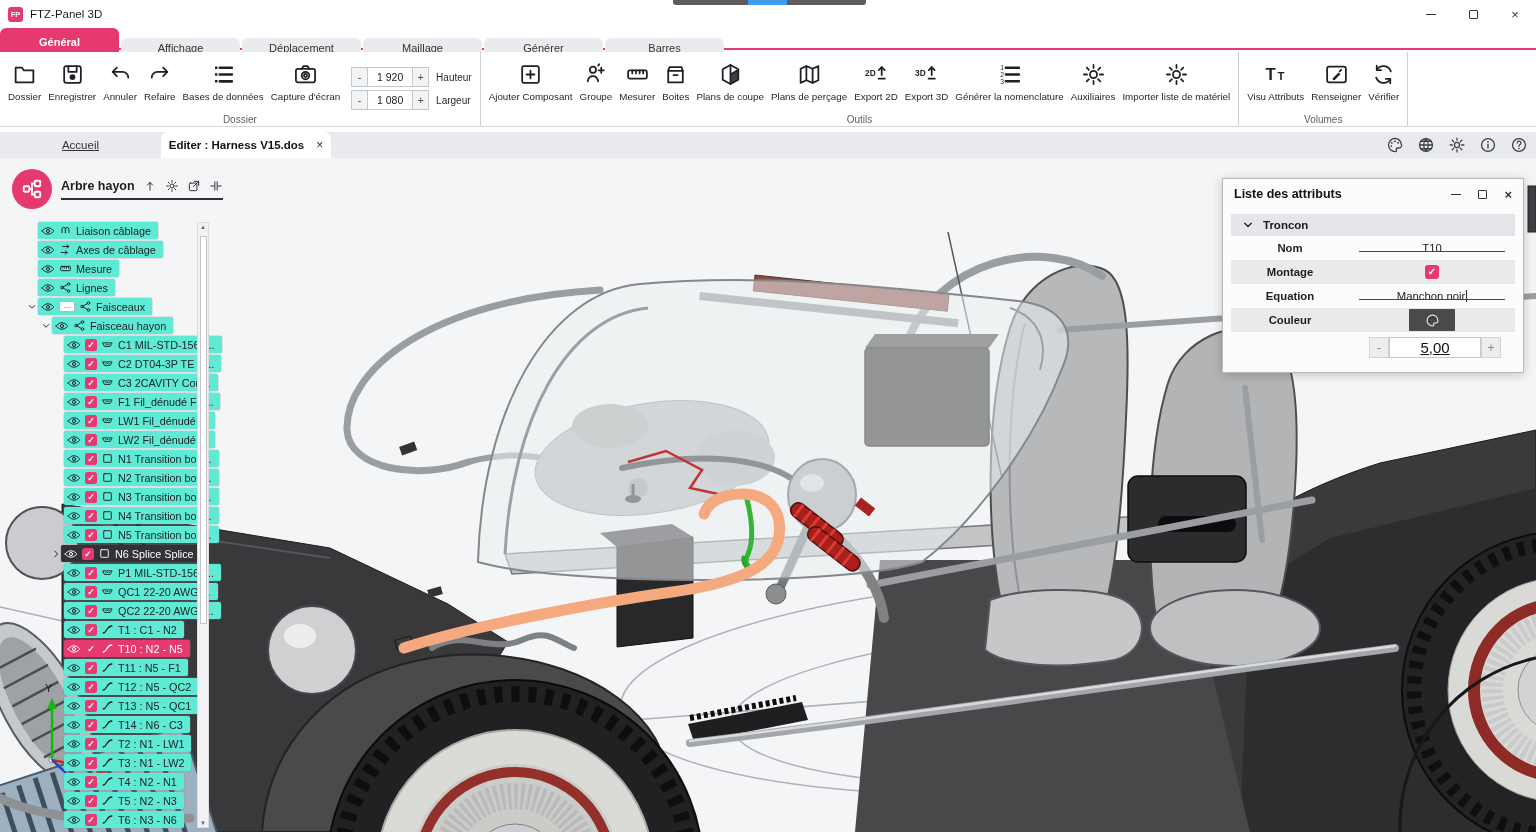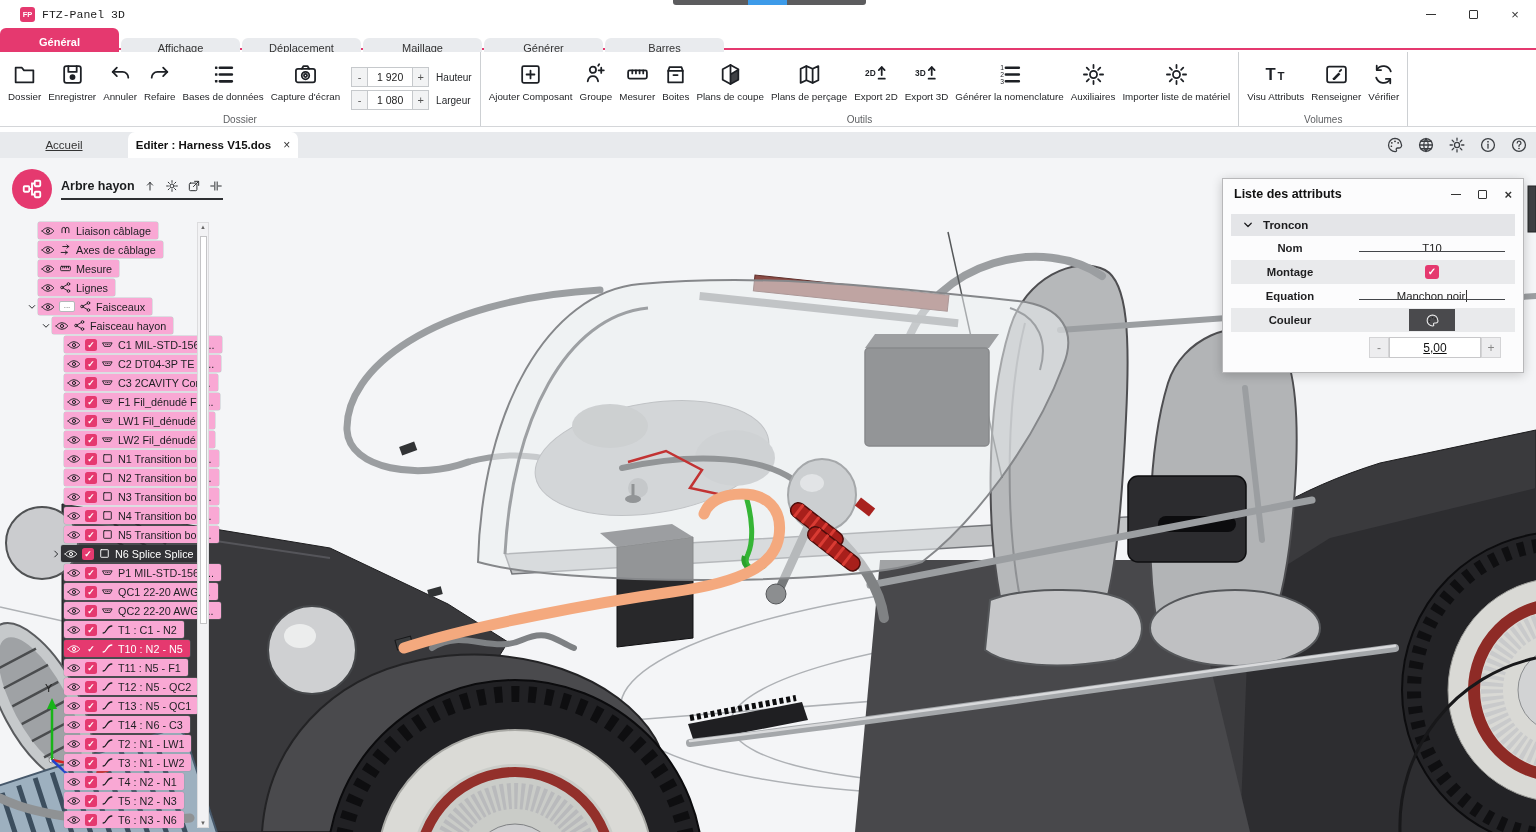--- a/index.html
+++ b/index.html
@@ -1,22 +1,22 @@
 <!DOCTYPE html>
 <html><head>
 <meta charset="utf-8">
 <style>
   *{box-sizing:border-box;margin:0;padding:0;}
   body{margin:0;font-family:"Liberation Sans",sans-serif;background:#888;}
   #app{position:relative;width:1536px;height:832px;background:#fff;overflow:hidden;font-size:11px;color:#222;}
 
   
-  #titlebar{position:absolute;top:0;left:0;right:0;height:28px;background:#fff;display:flex;align-items:center;padding-left:20px;gap:7px;}
+  #titlebar{position:absolute;top:0;left:0;right:0;height:28px;background:#fff;display:flex;align-items:center;padding-left:8px;gap:7px;}
   .applogo{width:15px;height:15px;background:#e5396f;border-radius:3px;color:#fff;font-size:7.5px;font-weight:bold;display:flex;align-items:center;justify-content:center;}
-  .apptitle{font-size:11.5px;color:#1c1c1c;font-family:Liberation Mono, monospace;}
+  .apptitle{font-size:11.5px;color:#1c1c1c;}
   #mediapill{position:absolute;left:673px;top:0;width:193px;height:5px;background:#5c5c5e;border-radius:0 0 3px 3px;overflow:hidden;}
   #mediapill .fill{position:absolute;left:75px;top:0;width:39px;height:5px;background:#3d9be9;}
   #wincontrols{position:absolute;right:0;top:0;height:28px;display:flex;}
   .winbtn{width:42px;height:28px;display:flex;align-items:center;justify-content:center;color:#333;font-size:13px;}
   .glyph-min{width:10px;height:1px;background:#333;display:block;}
   .glyph-max{width:9px;height:9px;border:1px solid #333;border-radius:1px;display:block;}
 
   
   #ribbontabs{position:absolute;top:28px;left:0;right:0;height:22px;background:#fff;border-bottom:2px solid #e5396f;display:flex;gap:2px;}
   .rtab{width:119px;height:20px;margin-top:10px;background:#e9ebee;border-radius:6px 6px 0 0;display:flex;align-items:center;justify-content:center;font-size:11px;color:#333;}
@@ -32,39 +32,39 @@
   .spinblock{display:flex;flex-direction:column;gap:3px;margin-left:4px;padding-top:8px;}
   .spinrow{display:flex;align-items:center;}
   .spcluster{display:flex;border:1px solid #c6c9cc;}
   .spbtn{width:15px;height:18px;display:flex;align-items:center;justify-content:center;background:#f2f3f4;color:#555;font-size:11px;}
   .spval{width:46px;height:18px;display:flex;align-items:center;justify-content:center;background:#fff;border-left:1px solid #c6c9cc;border-right:1px solid #c6c9cc;font-size:10.5px;color:#222;}
   .splabel{margin-left:7px;font-size:10px;color:#26282b;}
 
   
   #docbar{position:absolute;top:132px;left:0;right:0;height:26px;background:#e8eaed;display:flex;}
   .dtab{height:26px;display:flex;align-items:center;justify-content:center;font-size:11.5px;color:#333;}
-  .dtab.inactive{width:128px;text-decoration:underline;}
+  .dtab.inactive{width:161px;text-decoration:underline;}
   .dtab.active{width:170px;background:#fff;border-radius:7px 7px 0 0;font-weight:bold;color:#111;gap:12px;}
   .dclose{font-weight:normal;font-size:12px;color:#333;}
   #cornericons{position:absolute;right:8px;top:1px;height:24px;display:flex;gap:13px;align-items:center;}
 
   
   #viewport{position:absolute;top:158px;left:0;width:1536px;height:674px;background:#f4f5f7;overflow:hidden;}
   #scene{position:absolute;inset:0;}
 
   
   #treeheader{position:absolute;left:12px;top:8px;width:210px;height:46px;z-index:5;display:flex;align-items:center;gap:9px;}
   .tlogo{width:40px;height:40px;border-radius:50%;background:#e5396f;display:flex;align-items:center;justify-content:center;flex-shrink:0;}
   .ttitle-wrap{border-bottom:2px solid #2e3033;padding-bottom:5px;display:flex;align-items:center;gap:8px;}
   .ttitle{font-weight:bold;font-size:12.5px;color:#1b1d1f;white-space:nowrap;}
   .hicn{display:flex;align-items:center;}
   #treerows{position:absolute;left:0;top:64px;width:196px;z-index:4;}
   .trow{display:flex;align-items:center;height:17px;margin-bottom:2px;}
   .chev{width:13px;display:flex;justify-content:center;color:#2a2c2e;}
-  .pill{display:flex;align-items:center;height:17px;background:#f9a8d4;border-radius:2px;padding:0 7px 0 3px;gap:4px;color:#1d1f22;box-shadow:0 0 0 0.5px rgba(140,144,150,.45);}
+  .pill{display:flex;align-items:center;height:17px;background:#5eead4;border-radius:2px;padding:0 7px 0 3px;gap:4px;color:#1d1f22;box-shadow:0 0 0 0.5px rgba(140,144,150,.45);}
   .pill .lbl{font-size:10.8px;white-space:nowrap;}
   .cb{width:12px;height:12px;border-radius:2.5px;background:#e5396f;color:#fff;font-size:9px;line-height:12px;text-align:center;font-weight:bold;flex-shrink:0;}
   .dotbox{min-width:16px;height:11px;background:#fff;border:1px solid #b5b8bb;border-radius:2px;font-size:8px;line-height:7px;text-align:center;color:#555;}
   .trow.sel .pill{background:#e5396f;color:#fff;}
   .trow.sel .cb{background:transparent;}
   .trow.dark .pill{background:#323236;color:#fff;}
   #vscroll{position:absolute;left:197px;top:64px;width:12px;height:606px;background:#f2f2f4;border:1px solid #dcdcde;z-index:4;}
   #vscroll .arr{position:absolute;left:0;width:10px;text-align:center;font-size:6px;color:#666;}
   #vthumb{position:absolute;left:1.5px;top:13px;width:7px;height:388px;background:#fff;border:1px solid #c4c4c6;}
 
@@ -77,21 +77,21 @@
   .ap-row{margin:0 8px;height:24px;display:flex;align-items:center;}
   .ap-row.alt{background:#e9eaec;}
   .ap-label{width:118px;text-align:center;font-weight:bold;font-size:11.3px;color:#1e1e20;}
   .ap-value{flex:1;display:flex;align-items:center;justify-content:center;position:relative;font-size:11.3px;color:#222;}
   .ap-underline{position:absolute;bottom:2px;left:10px;right:10px;border-bottom:1px solid #44464a;}
   .ap-cb{width:14px;height:14px;border-radius:3px;background:#e5396f;color:#fff;font-size:10px;line-height:14px;text-align:center;font-weight:bold;}
   .ap-color{width:46px;height:22px;background:#4a4a4d;display:flex;align-items:center;justify-content:center;}
   .caret{width:1px;height:12px;background:#333;margin-left:1px;}
   .ap-spin{display:flex;align-items:center;margin:5px 0 0 146px;}
   .sp2btn{width:20px;height:21px;background:#ededef;border:1px solid #d4d4d6;display:flex;align-items:center;justify-content:center;color:#888;font-size:12px;}
-  .sp2val{width:92px;height:21px;background:#fff;border:1px solid #c8c8ca;display:flex;align-items:center;justify-content:center;font-size:12px;color:#111;text-decoration:underline;}
+  .sp2val{width:92px;height:21px;background:#fff;border:1px solid #c8c8ca;display:flex;align-items:center;justify-content:center;font-size:15px;color:#111;text-decoration:underline;}
 </style>
 </head>
 <body>
 
 <div id="app">
 
   <div id="titlebar">
     <span class="applogo">FP</span>
     <span class="apptitle">FTZ-Panel 3D</span>
   </div>

